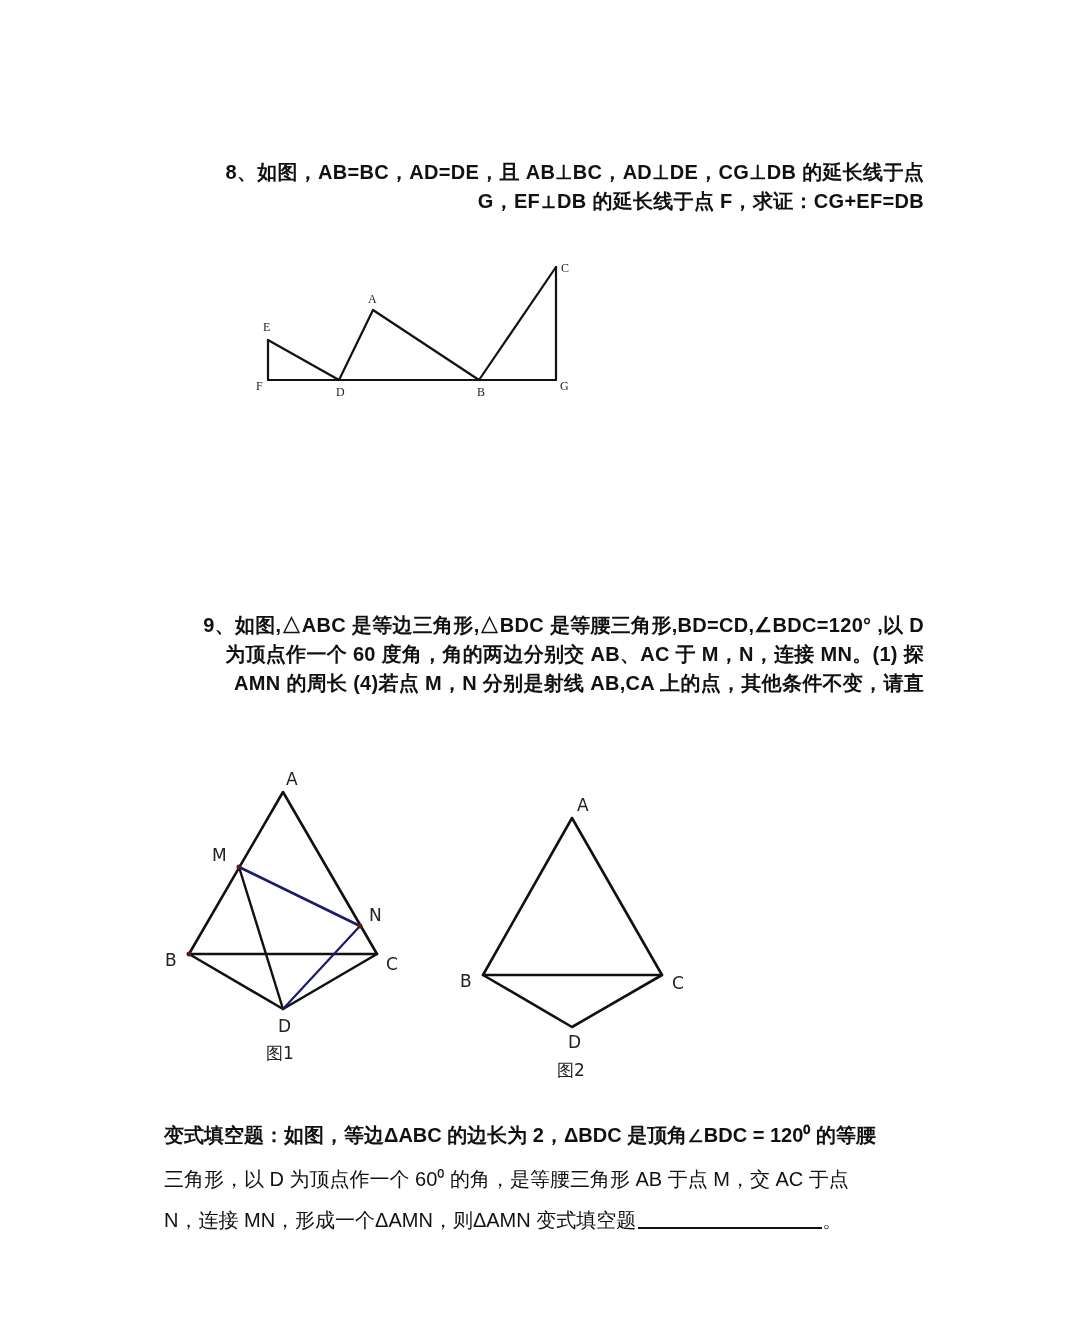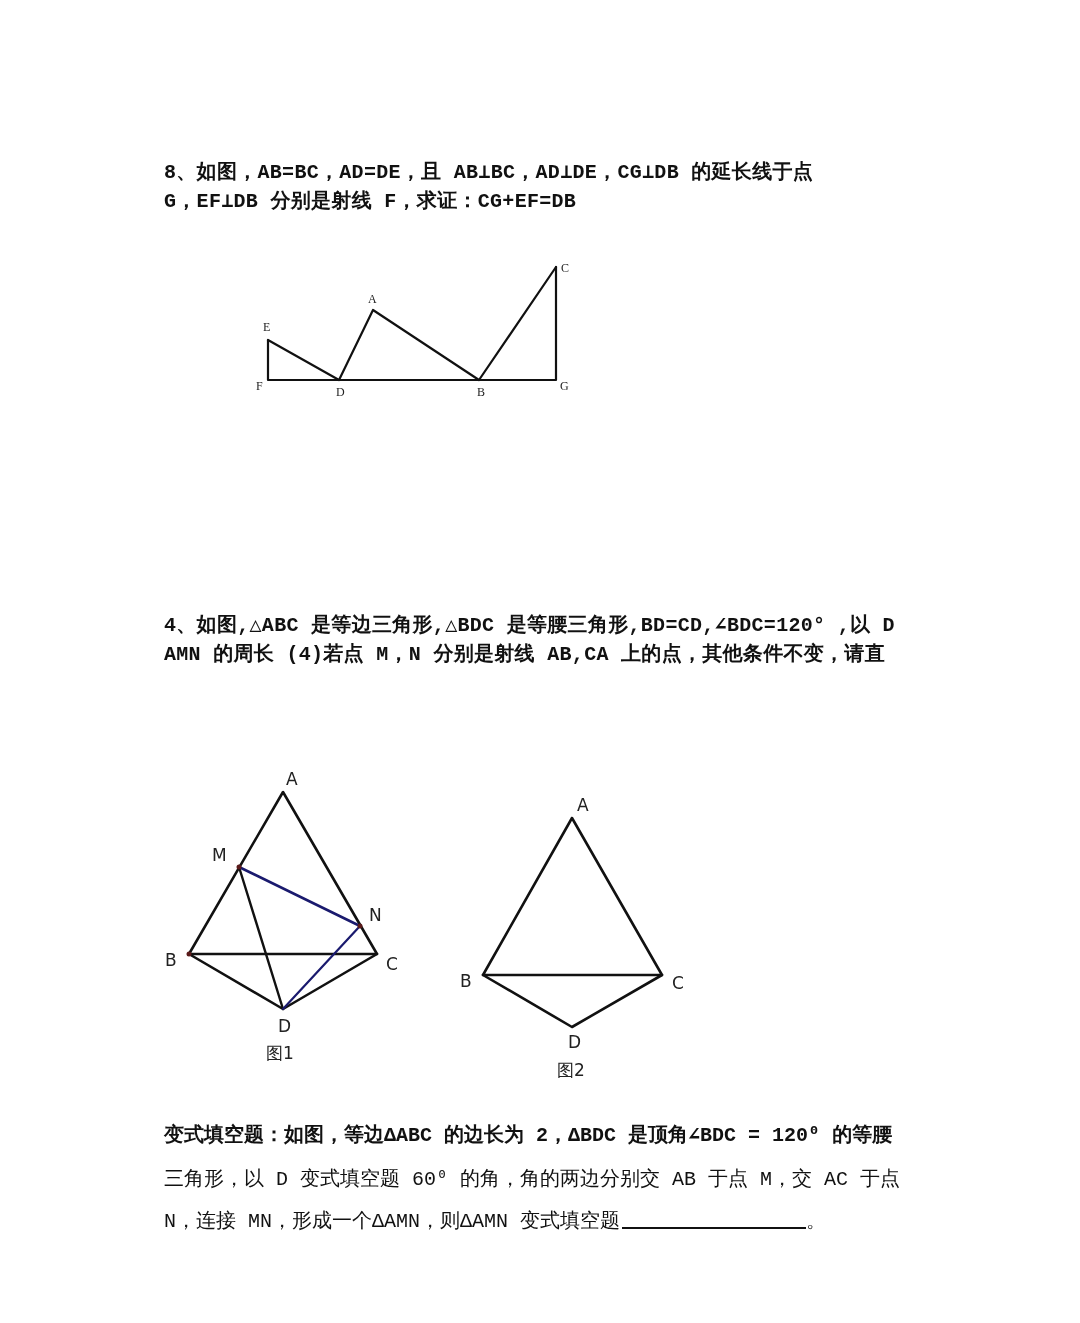--- a/index.html
+++ b/index.html
@@ -1,37 +1,37 @@
 <!DOCTYPE html>
 <html><head>
 <meta charset="utf-8">
 <style>
   html, body { margin: 0; padding: 0; background: #ffffff; }
   body { width: 1080px; height: 1323px; position: relative; overflow: hidden; color: #111; }
-  .serif { font-family: Liberation Mono, monospace; }
+  .serif { font-family: Liberation Sans, sans-serif; text-align: right; }
   .para { position: absolute; left: 164px; width: 760px; font-size: 20px; line-height: 29px; font-weight: bold; letter-spacing: 0.3px; }
   .q8 { top: 158px; }
   .q9 { top: 611px; }
   .variant { position: absolute; left: 164px; width: 760px; font-size: 20px; font-weight: normal; }
   .variant .line { position: absolute; left: 0; white-space: nowrap; }
   .variant .l1 { top: 1121px; font-weight: bold; }
   .variant .l2 { top: 1165px; }
   .variant .l3 { top: 1207px; }
   .blank { display: inline-block; width: 184px; border-bottom: 2px solid #111; height: 18px; vertical-align: -2px; margin-left: 2px; }
   .para .line { display: block; white-space: nowrap; }
   svg { position: absolute; left: 0; top: 0; }
   .fig-label { font-family: "DejaVu Sans", sans-serif; font-size: 17px; fill: #222; }
   .fig8-label { font-family: "Liberation Serif", serif; font-size: 12px; fill: #222; }
 </style>
 </head>
 <body>
 
 <div class="para serif q8">
   <span class="line">8、如图，AB=BC，AD=DE，且 AB⊥BC，AD⊥DE，CG⊥DB 的延长线于点</span>
-  <span class="line">G，EF⊥DB 分别是射线 F，求证：CG+EF=DB</span>
+  <span class="line">G，EF⊥DB 的延长线于点 F，求证：CG+EF=DB</span>
 </div>
 
 <svg width="1080" height="1323">
 
   <g id="fig8" stroke="#111" stroke-width="2.2" fill="none" stroke-linecap="round" stroke-linejoin="round">
     <polyline points="268,340 268,380 556,380 556,267"></polyline>
     <polyline points="268,340 339,380 373,310 479,380 556,267"></polyline>
   </g>
   <g id="fig8-labels">
       <text x="263" y="331" class="fig8-label">E</text>
@@ -70,23 +70,24 @@
   <g id="fig2-labels">
       <text x="577" y="811" class="fig-label">A</text>
       <text x="460" y="987" class="fig-label">B</text>
       <text x="672" y="989" class="fig-label">C</text>
       <text x="568" y="1048" class="fig-label">D</text>
     </g>
   <text id="fig2-caption" class="fig-label" x="557" y="1076">图2</text>
 </svg>
 
 <div class="para serif q9">
-  <span class="line">4、如图,△ABC 是等边三角形,△BDC 是等腰三角形,BD=CD,∠BDC=120° ,以 D</span>
+  <span class="line">9、如图,△ABC 是等边三角形,△BDC 是等腰三角形,BD=CD,∠BDC=120° ,以 D</span>
+  <span class="line">为顶点作一个 60 度角，角的两边分别交 AB、AC 于 M，N，连接 MN。(1) 探</span>
   <span class="line">AMN 的周长 (4)若点 M，N 分别是射线 AB,CA 上的点，其他条件不变，请直</span>
 </div>
 
 <div class="variant serif">
   <div class="line l1">变式填空题：如图，等边ΔABC 的边长为 2，ΔBDC 是顶角∠BDC = 120⁰ 的等腰</div>
-  <div class="line l2">三角形，以 D 变式填空题 60⁰ 的角，角的两边分别交 AB 于点 M，交 AC 于点</div>
+  <div class="line l2">三角形，以 D 为顶点作一个 60⁰ 的角，是等腰三角形 AB 于点 M，交 AC 于点</div>
   <div class="line l3">
     <span>N，连接 MN，形成一个ΔAMN，则ΔAMN 变式填空题</span><span class="blank"></span><span>。</span>
   </div>
 </div>
 
 </body></html>

